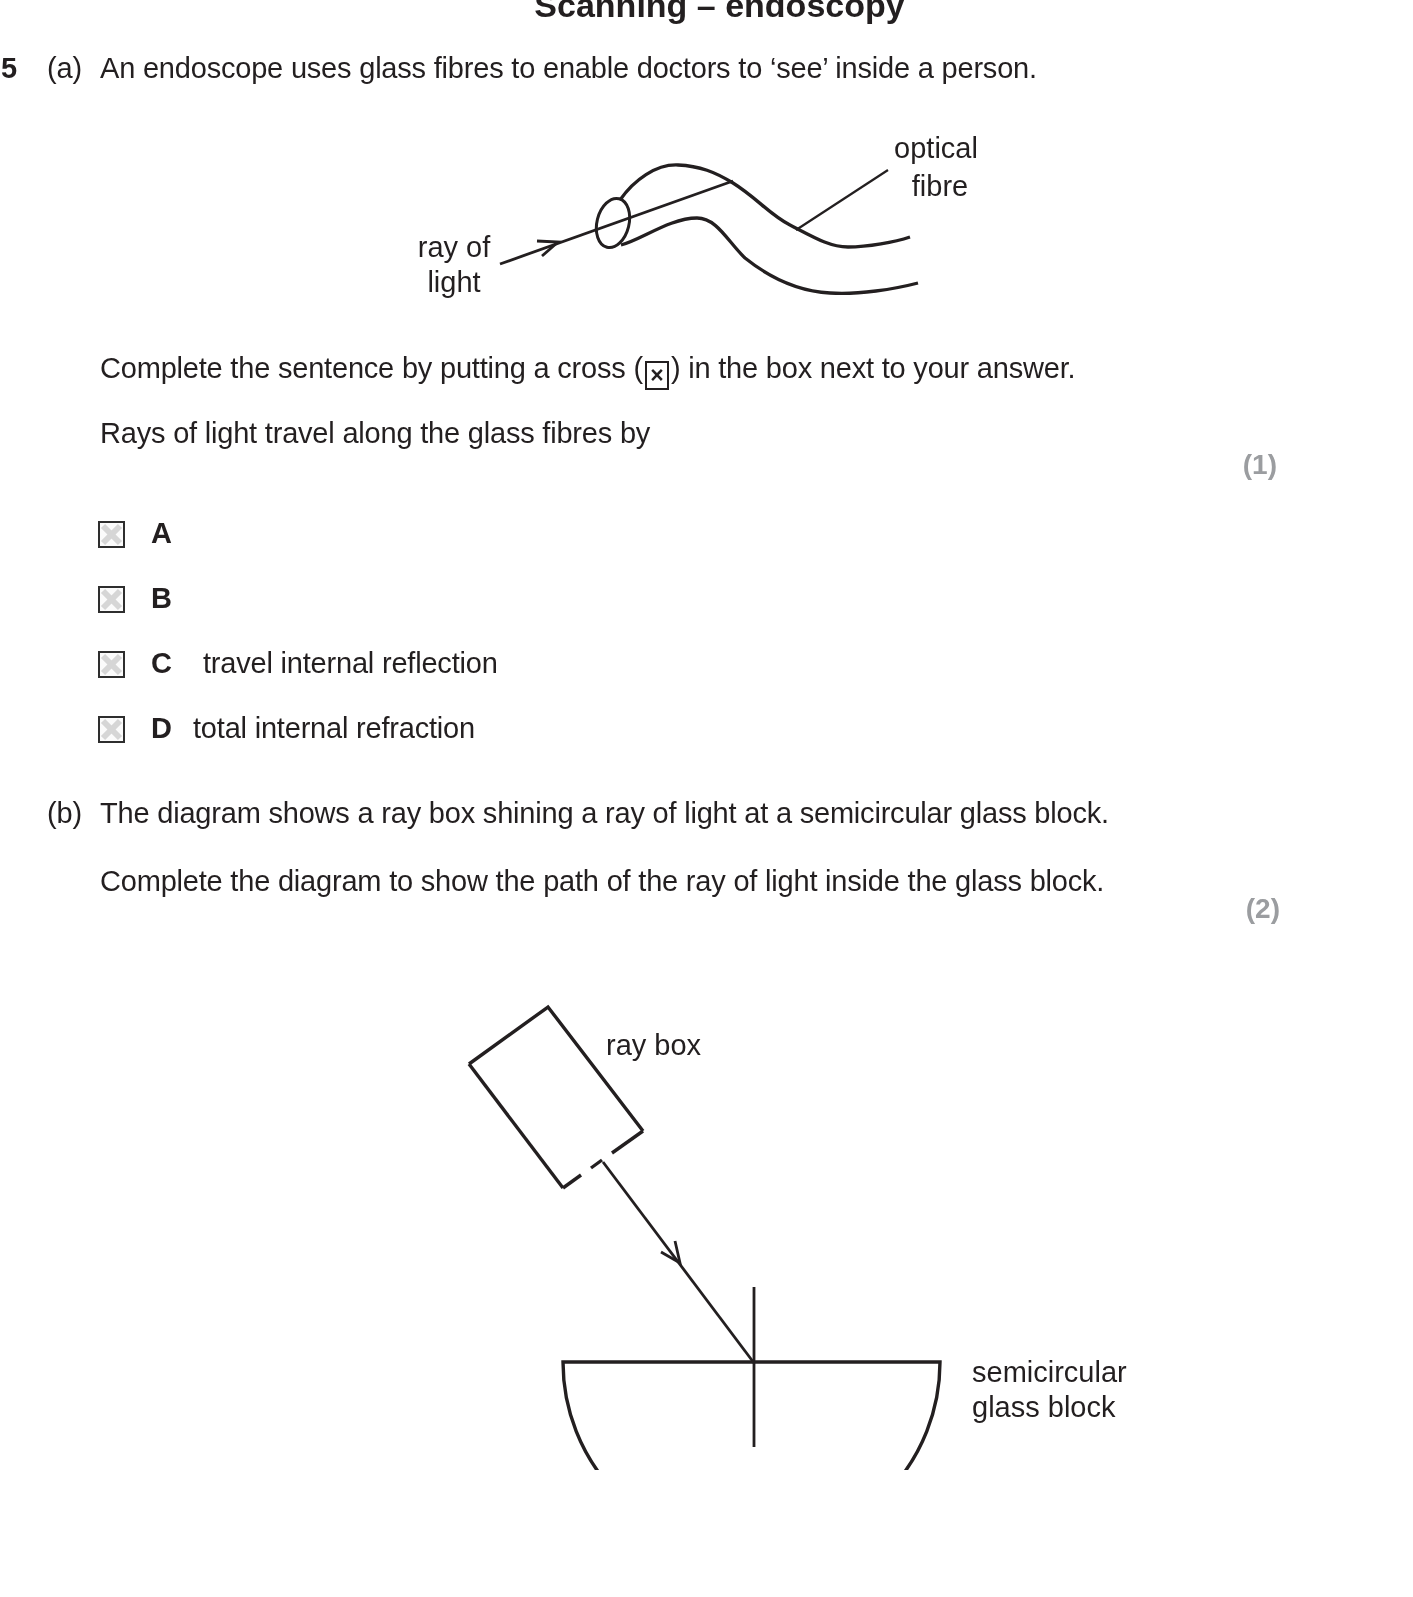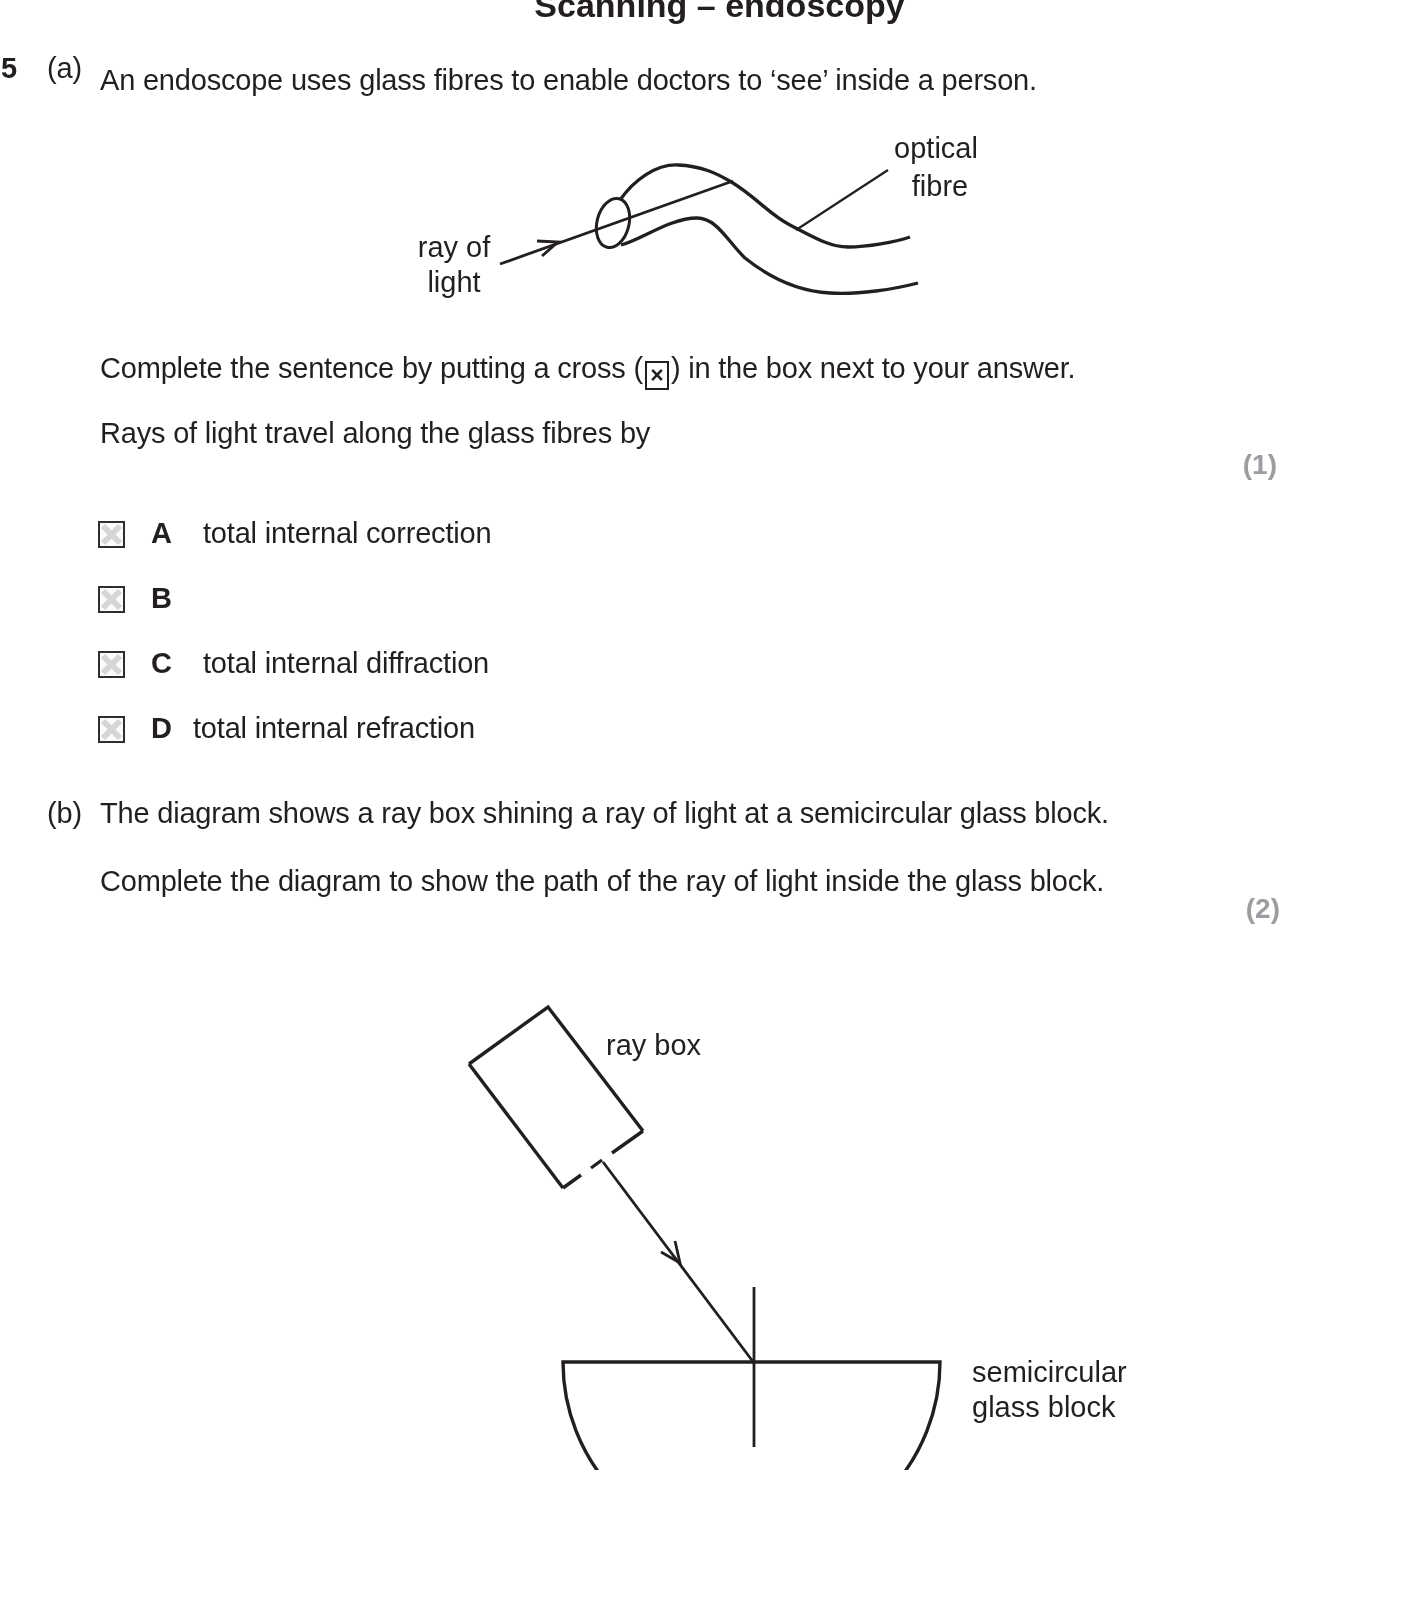--- a/index.html
+++ b/index.html
@@ -27,21 +27,21 @@
 </style>
 </head>
 <body>
 
 <div id="page">
 
   <div class="abs title" style="left:26px;top:-14px;width:1387px;">Scanning – endoscopy</div>
 
   <div class="abs t29 bold" style="left:1px;top:52px;">5</div>
   <div class="abs t29" style="left:47px;top:52px;">(a)</div>
-  <div class="abs t29" style="left:100px;top:64px;">An endoscope uses glass fibres to enable doctors to ‘see’ inside a person.</div>
+  <div class="abs t29" style="left:100px;top:52px;">An endoscope uses glass fibres to enable doctors to ‘see’ inside a person.</div>
 
   <svg style="left:380px;top:110px;" width="660" height="210" viewBox="380 110 660 210">
 
     <path class="ink-line" stroke-width="3.3" d="M620,200 C634,180 656,164 678,165 C700,166 715,172 733,183 C757,198 770,215 790,225 C815,238 830,247 848,247 C868,247 895,242 910,237"></path>
 
     <path class="ink-line" stroke-width="3.3" d="M621,245 C641,240 670,218 697,218 C717,218 728,242 745,258 C765,274 795,291 830,293 C858,295 895,289 918,283"></path>
 
     <ellipse cx="613" cy="223" rx="16" ry="25" transform="rotate(14 613 223)" class="ink-line" stroke-width="3"></ellipse>
 
     <path class="ink-line" stroke-width="2.8" d="M500,264 L733,181"></path>
@@ -63,38 +63,37 @@
 
   <div class="abs mark" style="left:1177px;top:449px;">(1)</div>
 
   <div class="checkbox" style="left:98px;top:521px;">
     <svg width="23" height="23" viewBox="0 0 23 23" style="left:0;top:0;">
       <line x1="3" y1="3" x2="20" y2="20" stroke="#d6d6d6" stroke-width="6"></line>
       <line x1="20" y1="3" x2="3" y2="20" stroke="#d6d6d6" stroke-width="6"></line>
     </svg>
   </div>
   <div class="abs t29 bold" style="left:151px;top:517px;">A</div>
-  <div class="abs t29" style="left:203px;top:517px;">total internal correction</div>
 
   <div class="checkbox" style="left:98px;top:586px;">
     <svg width="23" height="23" viewBox="0 0 23 23" style="left:0;top:0;">
       <line x1="3" y1="3" x2="20" y2="20" stroke="#d6d6d6" stroke-width="6"></line>
       <line x1="20" y1="3" x2="3" y2="20" stroke="#d6d6d6" stroke-width="6"></line>
     </svg>
   </div>
   <div class="abs t29 bold" style="left:151px;top:582px;">B</div>
 
   <div class="checkbox" style="left:98px;top:651px;">
     <svg width="23" height="23" viewBox="0 0 23 23" style="left:0;top:0;">
       <line x1="3" y1="3" x2="20" y2="20" stroke="#d6d6d6" stroke-width="6"></line>
       <line x1="20" y1="3" x2="3" y2="20" stroke="#d6d6d6" stroke-width="6"></line>
     </svg>
   </div>
   <div class="abs t29 bold" style="left:151px;top:647px;">C</div>
-  <div class="abs t29" style="left:203px;top:647px;">total internal diffraction</div>
+  <div class="abs t29" style="left:203px;top:647px;">travel internal reflection</div>
 
   <div class="checkbox" style="left:98px;top:716px;">
     <svg width="23" height="23" viewBox="0 0 23 23" style="left:0;top:0;">
       <line x1="3" y1="3" x2="20" y2="20" stroke="#d6d6d6" stroke-width="6"></line>
       <line x1="20" y1="3" x2="3" y2="20" stroke="#d6d6d6" stroke-width="6"></line>
     </svg>
   </div>
   <div class="abs t29 bold" style="left:151px;top:712px;">D</div>
   <div class="abs t29" style="left:193px;top:712px;">total internal refraction</div>
 

